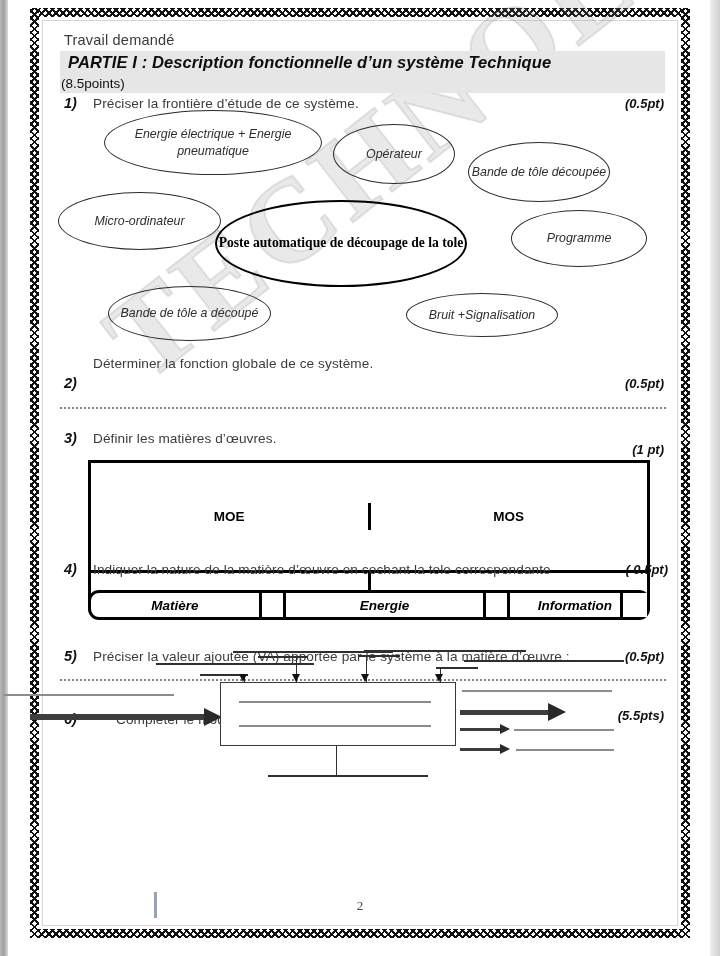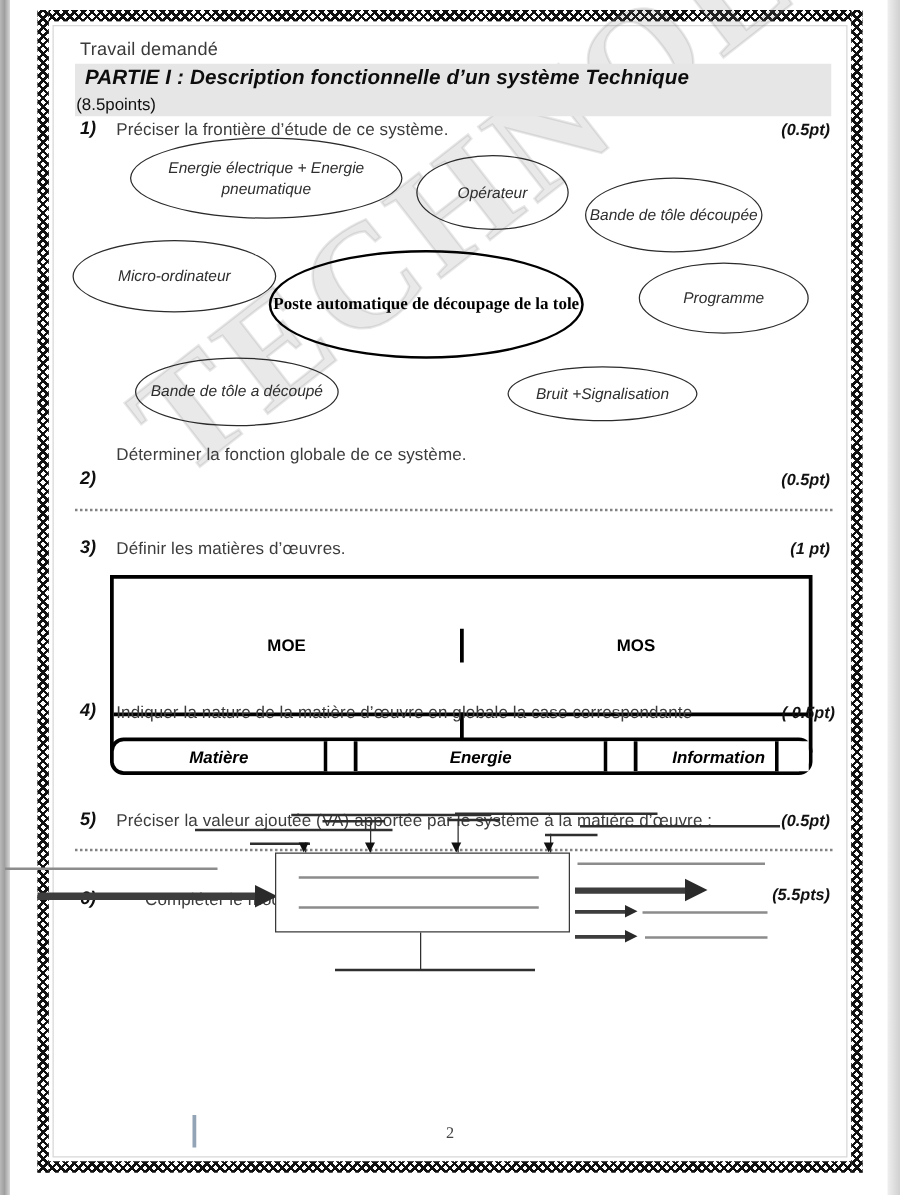--- a/index.html
+++ b/index.html
@@ -352,39 +352,39 @@
       </div>
     </div>
 
     <div class="q-num" style="left:16px;  top:355px;">2)</div>
     <div class="q-text" style="left:45px;  top:336px;">Déterminer la fonction globale de ce système.</div>
     <div class="q-pts" style="top:356px;">(0.5pt)</div>
     <div class="dotline" style="left:12px; top:386px; width:606px;"></div>
 
     <div class="q-num" style="left:16px;  top:410px;">3)</div>
     <div class="q-text" style="left:45px;  top:411px;">Définir les matières d’œuvres.</div>
-    <div class="q-pts" style="top:411px;">(1 pt)</div>
+    <div class="q-pts" style="top:422px;">(1 pt)</div>
 
     <div class="moe-table" style="top:440px;">
       <div class="moe-row">
         <div class="moe-cell">MOE</div>
         <div class="moe-cell">MOS</div>
       </div>
       <div class="moe-row body">
         <div class="moe-cell">
           <span class="moe-dots"></span>
         </div>
         <div class="moe-cell">
           <span class="moe-dots"></span>
         </div>
       </div>
     </div>
 
     <div class="q-num" style="left:16px;  top:541px;">4)</div>
-    <div class="q-text" style="left:45px;  top:542px;">Indiquer la nature de la matière d’œuvre en globale la case correspondante</div>
+    <div class="q-text" style="left:45px;  top:542px;">Indiquer la nature de la matière d’œuvre en cochant la tole correspondante</div>
     <div class="q-pts wide" style="top:542px;">( 0.5pt)</div>
 
     <div class="nature-strip" style="top:570px;border-radius:11px;">
       <div class="nature-label" style="flex:0 0 171px;">Matière</div>
       <div class="nature-box"></div>
       <div class="nature-label" style="flex:0 0 200px;">Energie</div>
       <div class="nature-box"></div>
       <div class="nature-label" style="flex:1 1 auto; justify-content:flex-end; padding-right:8px;">Information</div>
       <div class="nature-box last"></div>
     </div>

